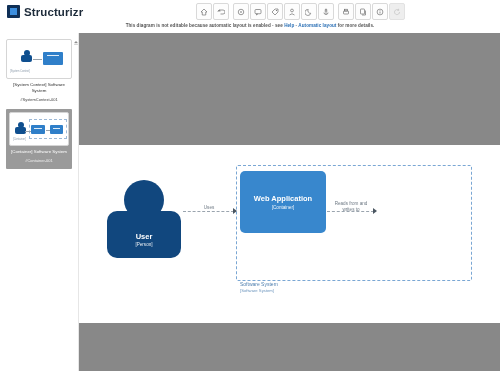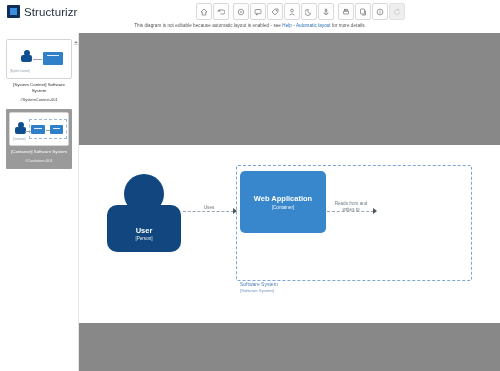--- a/index.html
+++ b/index.html
@@ -6,21 +6,21 @@
   body{
     width:500px;height:371px;overflow:hidden;
     background:#ffffff;
     font-family:"Liberation Sans", sans-serif;
     color:#222;
     -webkit-font-smoothing:antialiased;
   }
   #app{position:relative;width:500px;height:371px;}
 
   
-  .header{position:absolute;left:0;top:0;width:500px;height:25px;background:#fff;}
+  .header{position:absolute;left:0;top:0;width:500px;height:25px;background:#fff;font-weight:bold;}
   .brand{position:absolute;left:7px;top:5px;display:flex;align-items:center;gap:4px;}
   .brand-logo{width:13px;height:13px;background:#0f2f56;border-radius:1px;
     display:flex;align-items:center;justify-content:center;}
   .brand-logo i{display:block;width:7px;height:7px;background:#3c8ede;}
   .brand-name{font-size:11.5px;color:#1d2b3a;letter-spacing:.1px;}
 
   
   .toolbar{position:absolute;left:196px;top:3px;display:flex;gap:1px;align-items:center;}
   .tbtn{width:14px;height:15px;border:1px solid #d9d9d9;background:#fdfdfd;border-radius:2px;
     display:flex;align-items:center;justify-content:center;}
@@ -67,21 +67,21 @@
 
   .diagram{position:absolute;left:0;top:0;width:421px;height:152px;}
 
   
   .boundary{position:absolute;left:157px;top:20px;width:234px;height:114px;
     border:1px dashed #7aa7d4;border-radius:2px;}
   .boundary-label{position:absolute;left:161px;top:136px;font-size:5px;color:#4f7fae;line-height:6px;}
   .boundary-label .sub{font-size:4.2px;color:#6c95bd;}
 
   
-  .person{position:absolute;left:28px;top:29px;width:74px;height:78px;}
+  .person{position:absolute;left:28px;top:35px;width:74px;height:78px;}
   .person .head{position:absolute;left:17px;top:0;width:40px;height:40px;border-radius:50%;background:#11477e;}
   .person .body{position:absolute;left:0;top:31px;width:74px;height:47px;border-radius:10px;background:#11477e;}
   .person .txt{position:absolute;left:0;top:52px;width:74px;text-align:center;color:#fff;}
   .person .txt b{font-size:7.5px;display:block;}
   .person .txt i{font-size:4.6px;font-style:normal;display:block;opacity:.9;margin-top:1px;}
 
   .cbox{position:absolute;border-radius:5px;background:#3887cd;color:#fff;
     display:flex;flex-direction:column;align-items:center;justify-content:center;}
   .cbox b{font-size:7.5px;}
   .cbox i{font-size:4.6px;font-style:normal;opacity:.92;margin-top:2px;}

